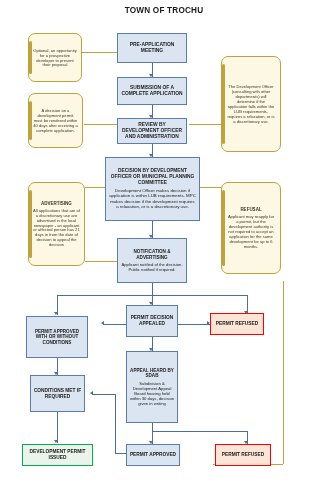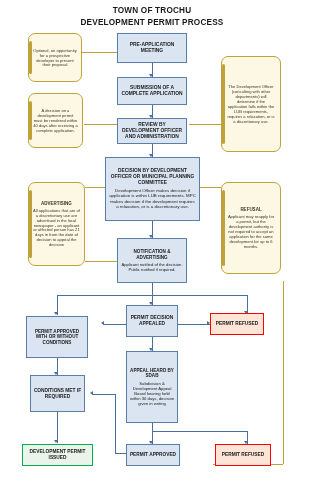--- a/index.html
+++ b/index.html
@@ -6,21 +6,21 @@
   body{
     width:304px;height:500px;
     background:#ffffff;
     font-family:"Liberation Sans", sans-serif;
     overflow:hidden;
   }
   #page{position:relative;width:304px;height:500px;}
 
   .title{
     position:absolute;left:0;width:304px;text-align:center;
-    font-weight:bold;color:#1a1a1a;letter-spacing:0.2px;
+    font-weight:bold;color:#1a1a1a;letter-spacing:0.2px;padding-left:12px;
   }
   #title-line1{top:6px;font-size:8.2px;}
   #title-line2{top:18px;font-size:8.2px;}
 
   
   .node{
     position:absolute;box-sizing:border-box;
     display:flex;flex-direction:column;align-items:center;justify-content:center;
     text-align:center;line-height:1.22;
   }
@@ -63,21 +63,20 @@
     border-right:3.6px solid #4a6f9b;border-top:2.6px solid transparent;
     border-bottom:2.6px solid transparent;border-left:0;
   }
 </style>
 </head>
 <body>
 
 <div id="page">
 
   <div class="title" id="title-line1">TOWN OF TROCHU</div>
-  <div class="title" id="title-line2">DEVELOPMENT PERMIT PROCESS</div>
 
   <div class="ln h tan" style="left:82px;top:52px;width:35px;"></div>
 
   <div class="ln h tan" style="left:84px;top:124px;width:33px;"></div>
 
   <div class="ln h tan" style="left:189px;top:124px;width:32px;"></div>
 
   <div class="ln h tan" style="left:85px;top:187px;width:32px;"></div>
 
   <div class="ln h tan" style="left:192px;top:187px;width:29px;"></div>

